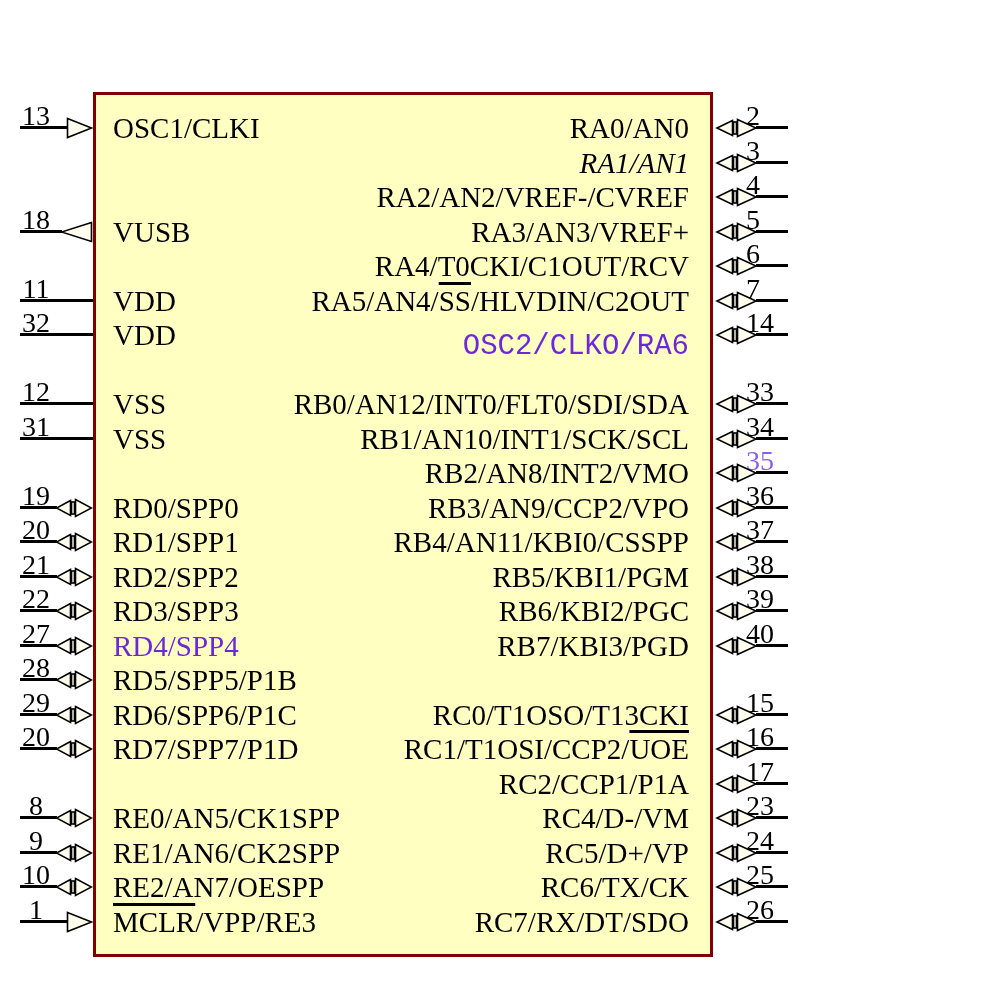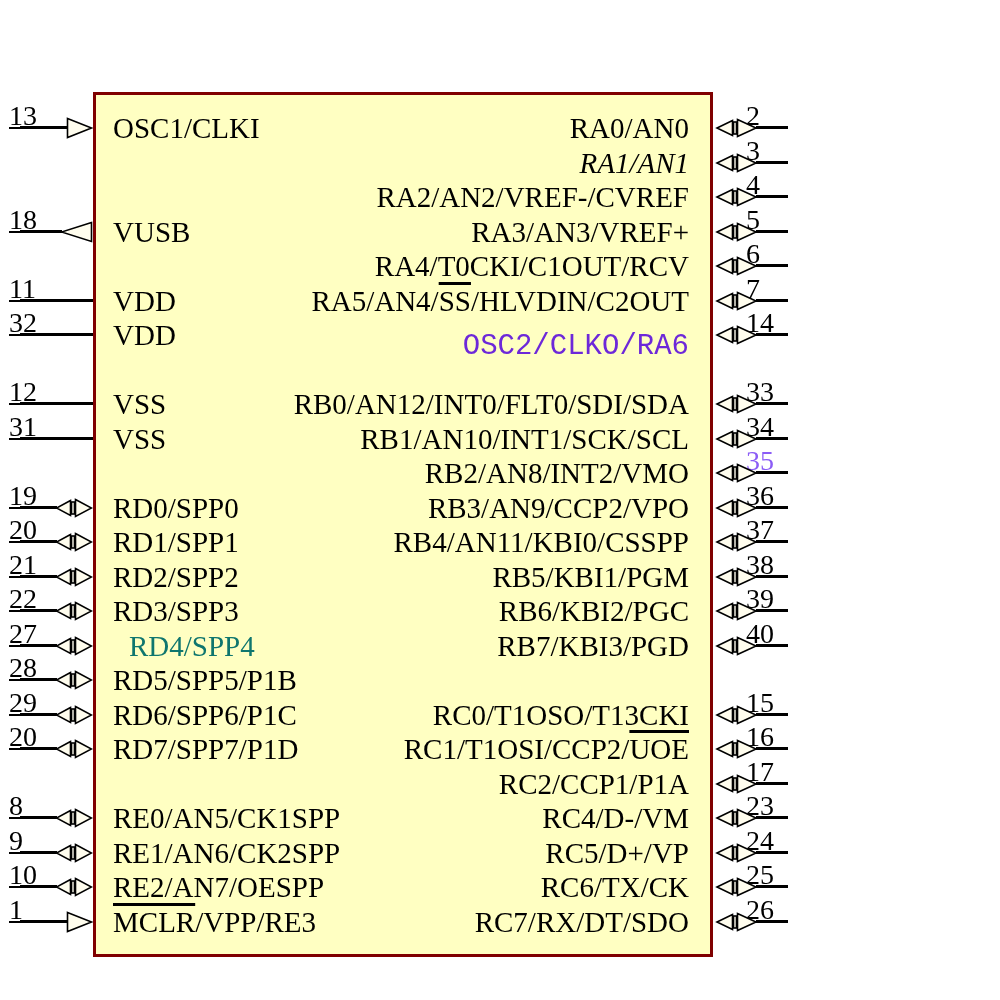--- a/index.html
+++ b/index.html
@@ -2,21 +2,21 @@
 <html><head>
 <meta charset="utf-8">
 <style>
   html,body{margin:0;padding:0;background:#ffffff;}
   #canvas{
     position:relative;width:1000px;height:1000px;background:#ffffff;overflow:hidden;
     font-family:"Liberation Serif","DejaVu Serif",serif;color:#000;
   }
   #chip{position:absolute;box-sizing:border-box;}
   .pin-number{position:absolute;font-size:28px;line-height:30px;white-space:nowrap;}
-  .num-left{width:54px;text-align:left;text-decoration:underline;}
+  .num-left{width:54px;text-align:center;text-decoration:underline;}
   .num-right{width:70px;text-align:left;}
   .pin-wire{position:absolute;height:3px;}
   .pin-arrow{position:absolute;display:block;}
   .pin-label{position:absolute;font-size:29px;line-height:34px;white-space:nowrap;}
   .label-left{text-align:left;}
   .label-right{text-align:right;}
   .ov{text-decoration:overline;text-decoration-thickness:2.5px;}
 </style>
 </head>
 <body>
@@ -80,21 +80,21 @@
         <polygon points="20.5,2.5 36.5,11 20.5,19.5" fill="#FFFDEE" stroke="#000000" stroke-width="1.6"></polygon>
       </svg>
       <div class="pin-label label-left" style="color: rgb(0, 0, 0); top: 594px; left: 113px;"><span>RD3/SPP3</span></div>
       <div class="pin-number num-left" style="color: rgb(0, 0, 0); top: 618.5px; left: 9px; width: 54px;">27</div>
       <div class="pin-wire" style="background: rgb(0, 0, 0); top: 643.5px; left: 20px; width: 37px;"></div>
       <svg width="38" height="22" class="pin-arrow" style="top: 634.5px; left: 55px;">
         <polygon points="15.5,3.5 1.5,11 15.5,18.5" fill="#FFFDEE" stroke="#000000" stroke-width="1.6"></polygon>
         <rect x="16.5" y="5" width="3" height="12" fill="#FFFDEE" stroke="#000000" stroke-width="1.6"></rect>
         <polygon points="20.5,2.5 36.5,11 20.5,19.5" fill="#FFFDEE" stroke="#000000" stroke-width="1.6"></polygon>
       </svg>
-      <div class="pin-label label-left" style="color: #0f766e; top: 628.5px; left: 113px; margin-left: 16px;"><span>RD4/SPP4</span></div>
+      <div class="pin-label label-left" style="color: #6d28d9; top: 628.5px; left: 113px;"><span>RD4/SPP4</span></div>
       <div class="pin-number num-left" style="color: rgb(0, 0, 0); top: 653px; left: 9px; width: 54px;">28</div>
       <div class="pin-wire" style="background: rgb(0, 0, 0); top: 678px; left: 20px; width: 37px;"></div>
       <svg width="38" height="22" class="pin-arrow" style="top: 669px; left: 55px;">
         <polygon points="15.5,3.5 1.5,11 15.5,18.5" fill="#FFFDEE" stroke="#000000" stroke-width="1.6"></polygon>
         <rect x="16.5" y="5" width="3" height="12" fill="#FFFDEE" stroke="#000000" stroke-width="1.6"></rect>
         <polygon points="20.5,2.5 36.5,11 20.5,19.5" fill="#FFFDEE" stroke="#000000" stroke-width="1.6"></polygon>
       </svg>
       <div class="pin-label label-left" style="color: rgb(0, 0, 0); top: 663px; left: 113px;"><span>RD5/SPP5/P1B</span></div>
       <div class="pin-number num-left" style="color: rgb(0, 0, 0); top: 687.5px; left: 9px; width: 54px;">29</div>
       <div class="pin-wire" style="background: rgb(0, 0, 0); top: 712.5px; left: 20px; width: 37px;"></div>

